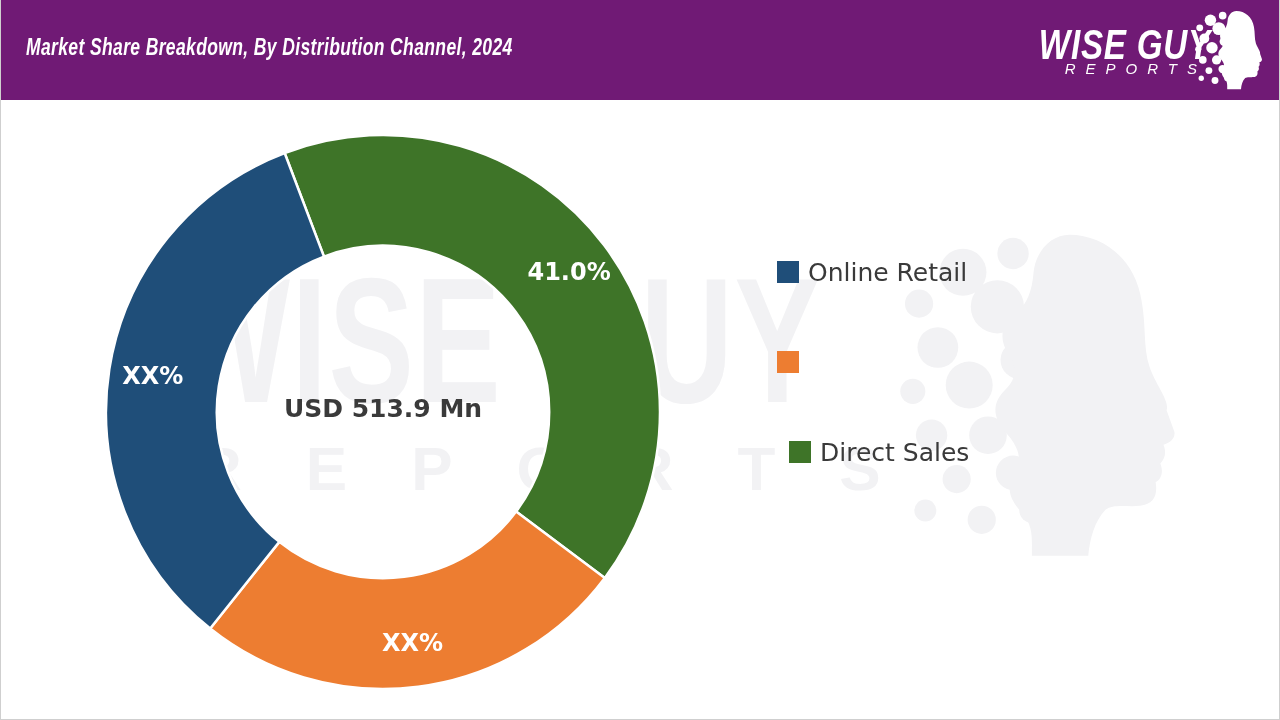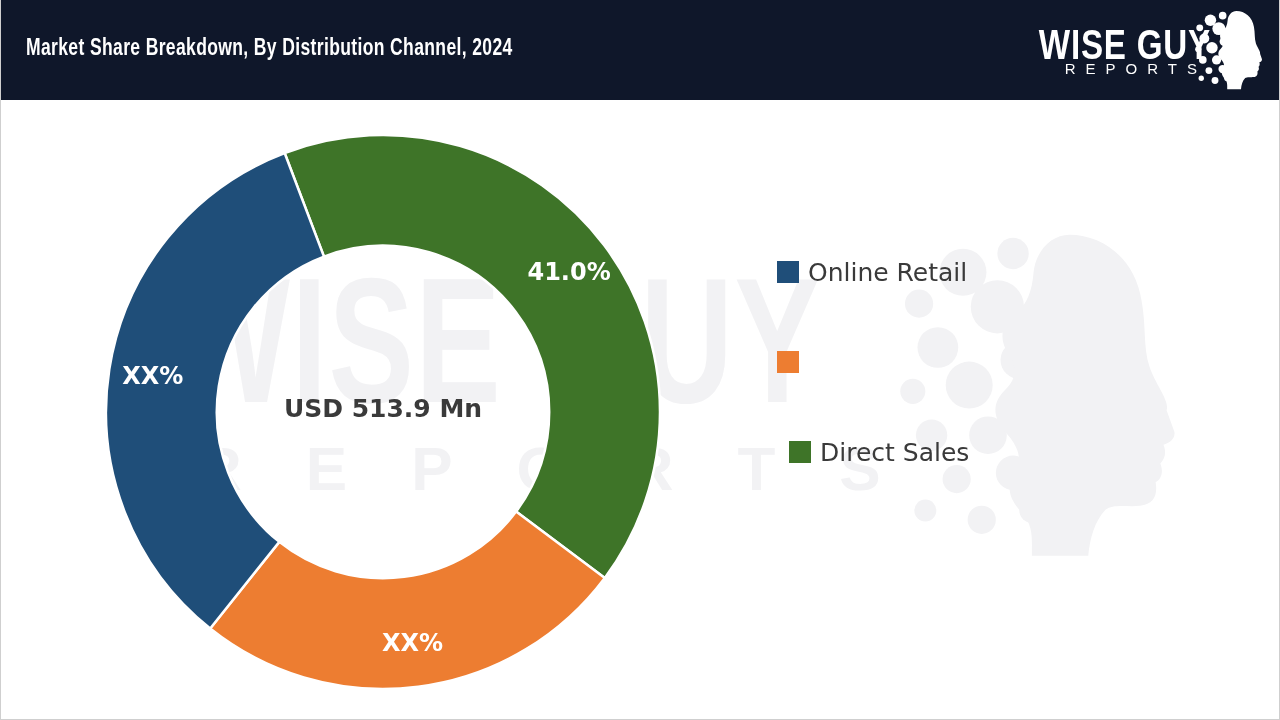--- a/index.html
+++ b/index.html
@@ -120,21 +120,21 @@
       </div>
       <div class="legend-item" style="top: 347px;">
         <span class="legend-swatch" style="background: rgb(237, 125, 49);"></span>
       </div>
       <div class="legend-item" style="top: 437px; padding-left: 12px;">
         <span class="legend-swatch" style="background: rgb(62, 116, 40);"></span>
         <span class="legend-label" style="color: rgb(58, 58, 58);">Direct Sales</span>
       </div>
     </div>
 
-  <div class="header" id="header" style="background: #0f172a;">
+  <div class="header" id="header" style="background: #701a75; font-style: italic;">
     <div class="page-title">Market Share Breakdown, By Distribution Channel, 2024</div>
     <div class="logo">
       <div class="logo-word">WISE GUY</div>
       <div class="logo-reports">REPORTS</div>
       <svg class="logo-face" viewBox="0 0 90 110" preserveAspectRatio="xMidYMid meet">
         <g fill="currentColor">
           <circle cx="22" cy="16" r="7.5"></circle>
             <circle cx="38" cy="10" r="5"></circle>
             <circle cx="8" cy="26" r="4.5"></circle>
           <circle cx="50" cy="14" r="4"></circle>

